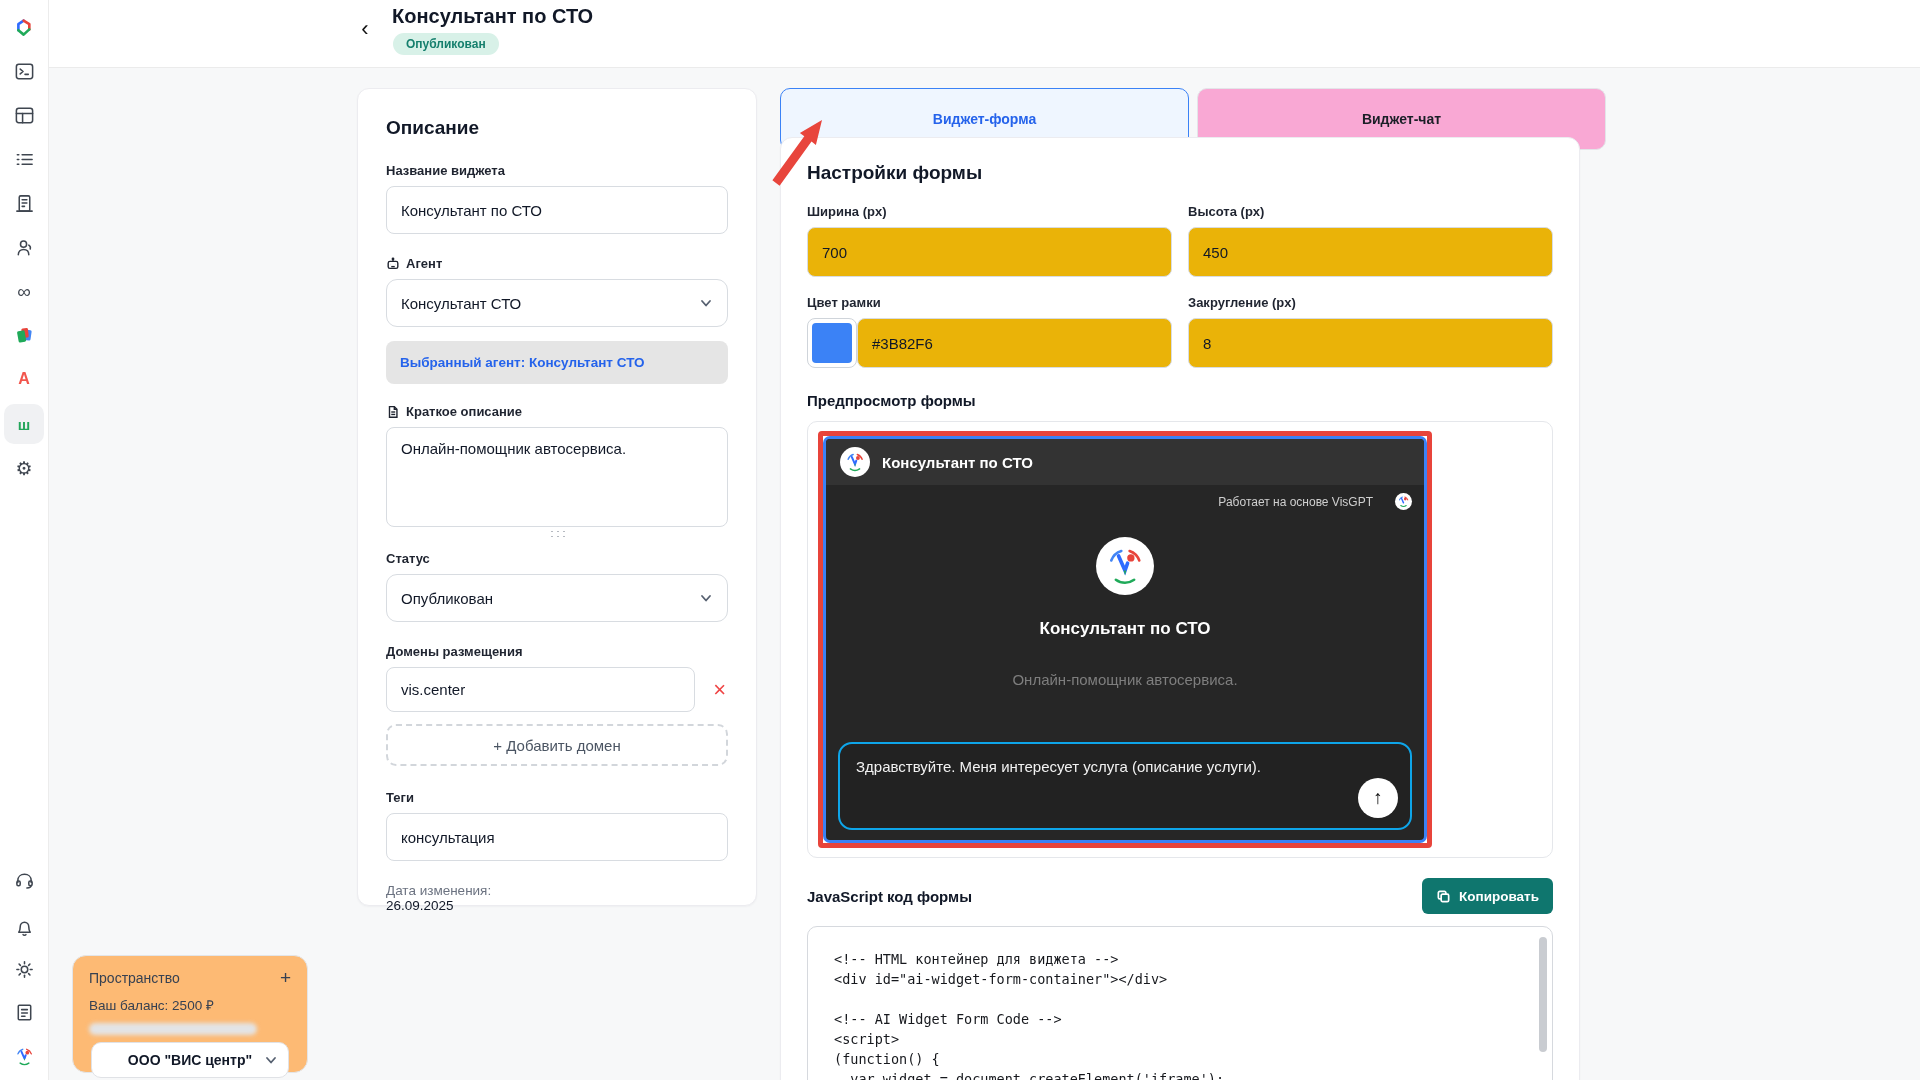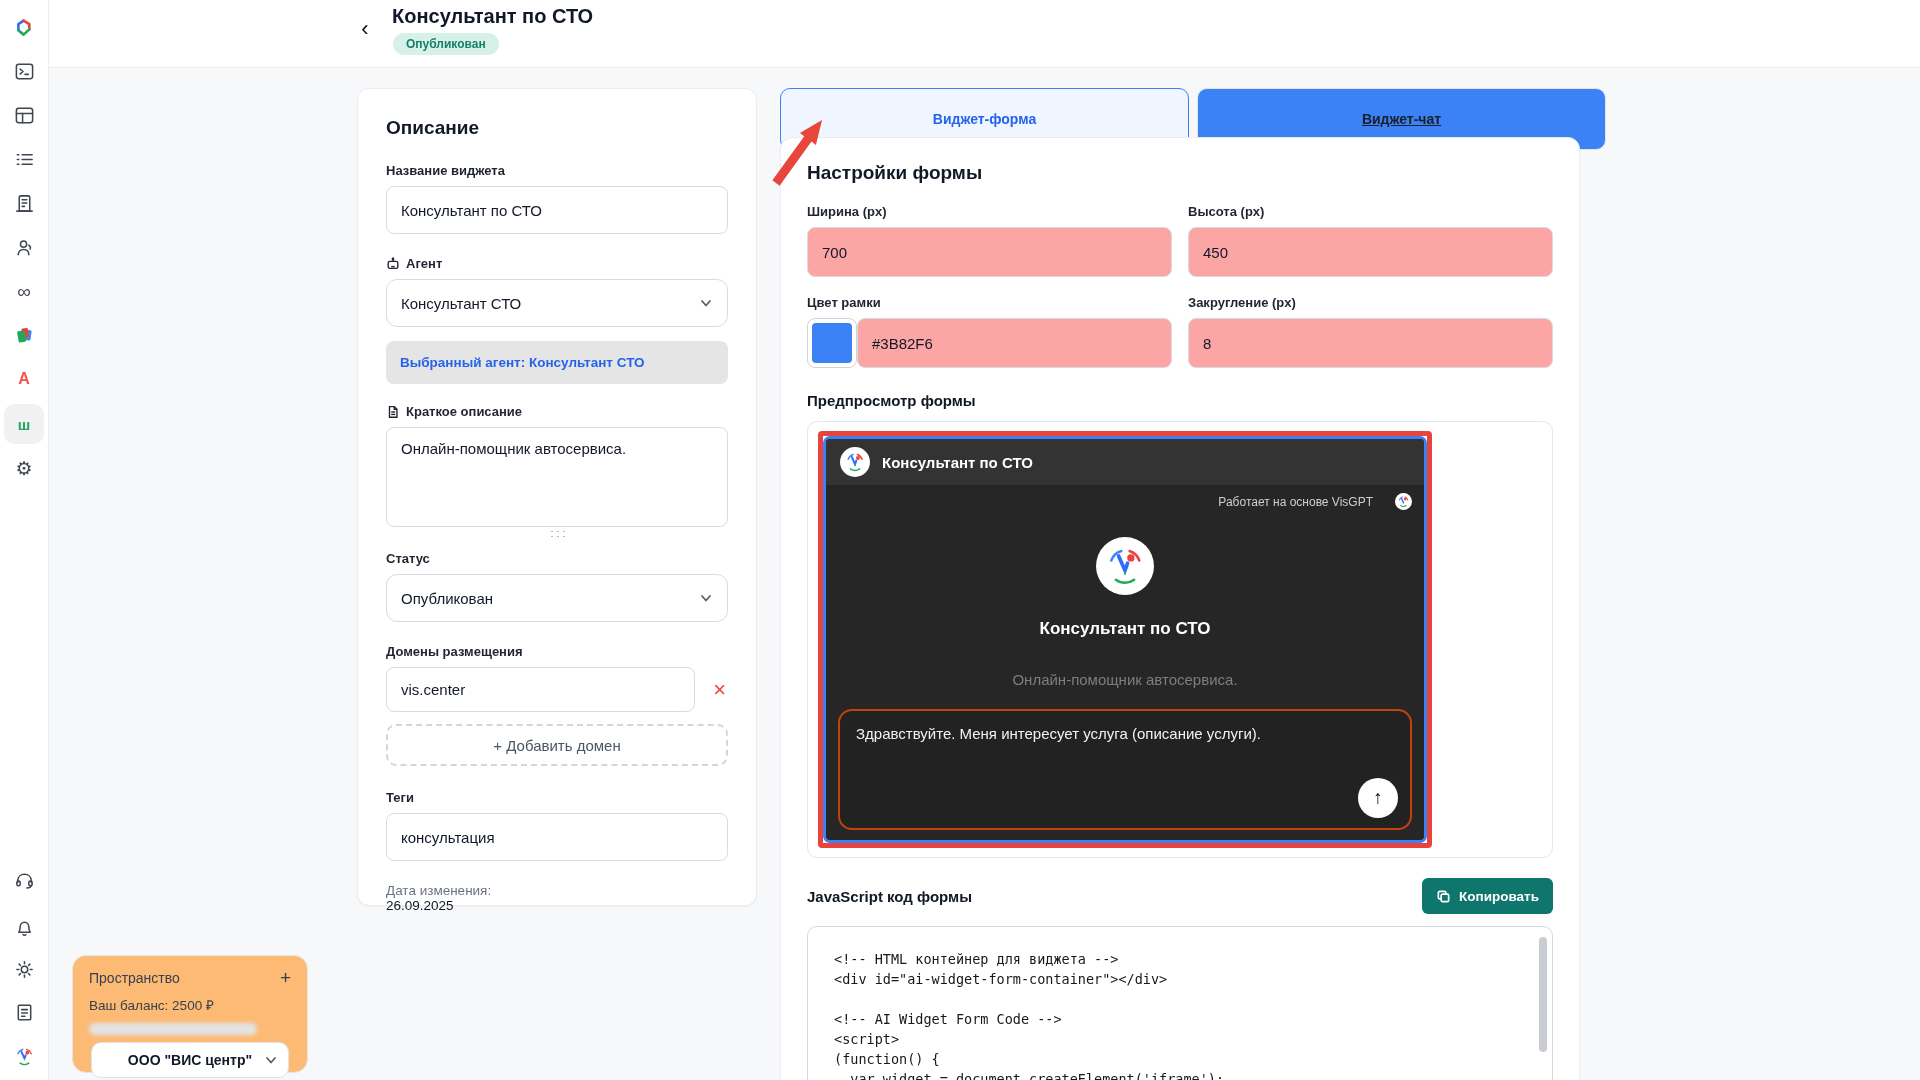--- a/index.html
+++ b/index.html
@@ -58,30 +58,30 @@
     align-items:center; justify-content:center; font-size:15px; color:#4b5563; cursor:pointer;
     margin-bottom:24px; background:#fff; }
   .date-row { display:flex; justify-content:space-between; font-size:13.5px; margin-top:22px;flex-direction:column; }
   .date-row .k { color:#6b7280; } .date-row .v { color:#111827; }
 
   
   .tabs { position:absolute; left:780px; top:88px; width:830px; display:flex; gap:8px; }
   .tab { width:409px; height:62px; border-radius:10px; display:flex; align-items:center;
     justify-content:center; font-size:14px; font-weight:600; cursor:pointer; }
   .tab.active { background:#eff6ff; border:1px solid #3b82f6; color:#2563eb; }
-  .tab.idle { background:#3b82f6; border:1px solid #e3e5e9; color:#1b1f27;text-decoration:underline; }
+  .tab.idle { background:#f9a8d4; border:1px solid #e3e5e9; color:#1b1f27; }
 
   
   .anno { position:absolute; left:768px; top:112px; width:64px; height:76px; z-index:40;
     pointer-events:none; }
 
   
   .grid2 { display:grid; grid-template-columns:1fr 1fr; column-gap:16px; }
   .inp { height:50px; border:1px solid #d8dce1; border-radius:8px; font-size:15px;
-    color:#111827; padding:0 14px; width:100%; background:#fca5a5; font-family:inherit; }
+    color:#111827; padding:0 14px; width:100%; background:#eab308; font-family:inherit; }
   .row-gap { margin-bottom:18px; }
   .color-row { display:flex; align-items:center; }
   .swatch-wrap { width:50px; height:50px; border:1px solid #cfd4da; border-radius:8px;
     padding:4px; background:#fff; cursor:pointer; flex:none; }
   .swatch { width:100%; height:100%; border-radius:4px; }
 
   
   .prev-label { font-size:15px; font-weight:700; margin:6px 0 12px 0; }
   .prev-box { border:1px solid #e5e7eb; border-radius:10px; height:437px; padding:9px 10px; }
   .red-frame { width:614px; height:417px; border:5px solid #e8443b; border-radius:4px; }
@@ -95,22 +95,22 @@
   .w-title { color:#fff; font-size:15px; font-weight:700; }
   .w-body { flex:1; position:relative; display:flex; flex-direction:column; align-items:center; }
   .powered { position:absolute; top:8px; right:12px; display:flex; align-items:center; gap:22px;
     color:#cfcfcf; font-size:12px; }
   .powered .avatar { width:17px; height:17px; } .powered .avatar svg { width:13px; height:13px; }
   .c-logo { width:58px; height:58px; border-radius:50%; background:#fff; margin-top:52px;
     display:flex; align-items:center; justify-content:center; }
   .c-logo svg { width:44px; height:44px; }
   .c-title { color:#fff; font-size:17px; font-weight:700; margin-top:24px; }
   .c-sub { color:#7e7e7e; font-size:15px; margin-top:32px; }
-  .msg-box { position:absolute; left:12px; right:12px; bottom:10px; height:121px;
-    background:#222222; border:2px solid #c2410c; border-radius:14px; padding:14px 16px;
+  .msg-box { position:absolute; left:12px; right:12px; bottom:10px; height:88px;
+    background:#222222; border:2px solid #0ea5e9; border-radius:14px; padding:14px 16px;
     color:#f2f2f2; font-size:15px; }
   .send-btn { position:absolute; right:12px; bottom:10px; width:40px; height:40px;
     border-radius:50%; background:#fff; color:#111; font-size:19px; font-weight:700;
     display:flex; align-items:center; justify-content:center; cursor:pointer; }
 
   
   .js-row { display:flex; align-items:center; justify-content:space-between;
     margin:20px 0 12px 0; }
   .js-title { font-size:15px; font-weight:700; }
   .copy-btn { height:36px; padding:0 14px; border-radius:6px; background:#0f766e; color:#fff;

